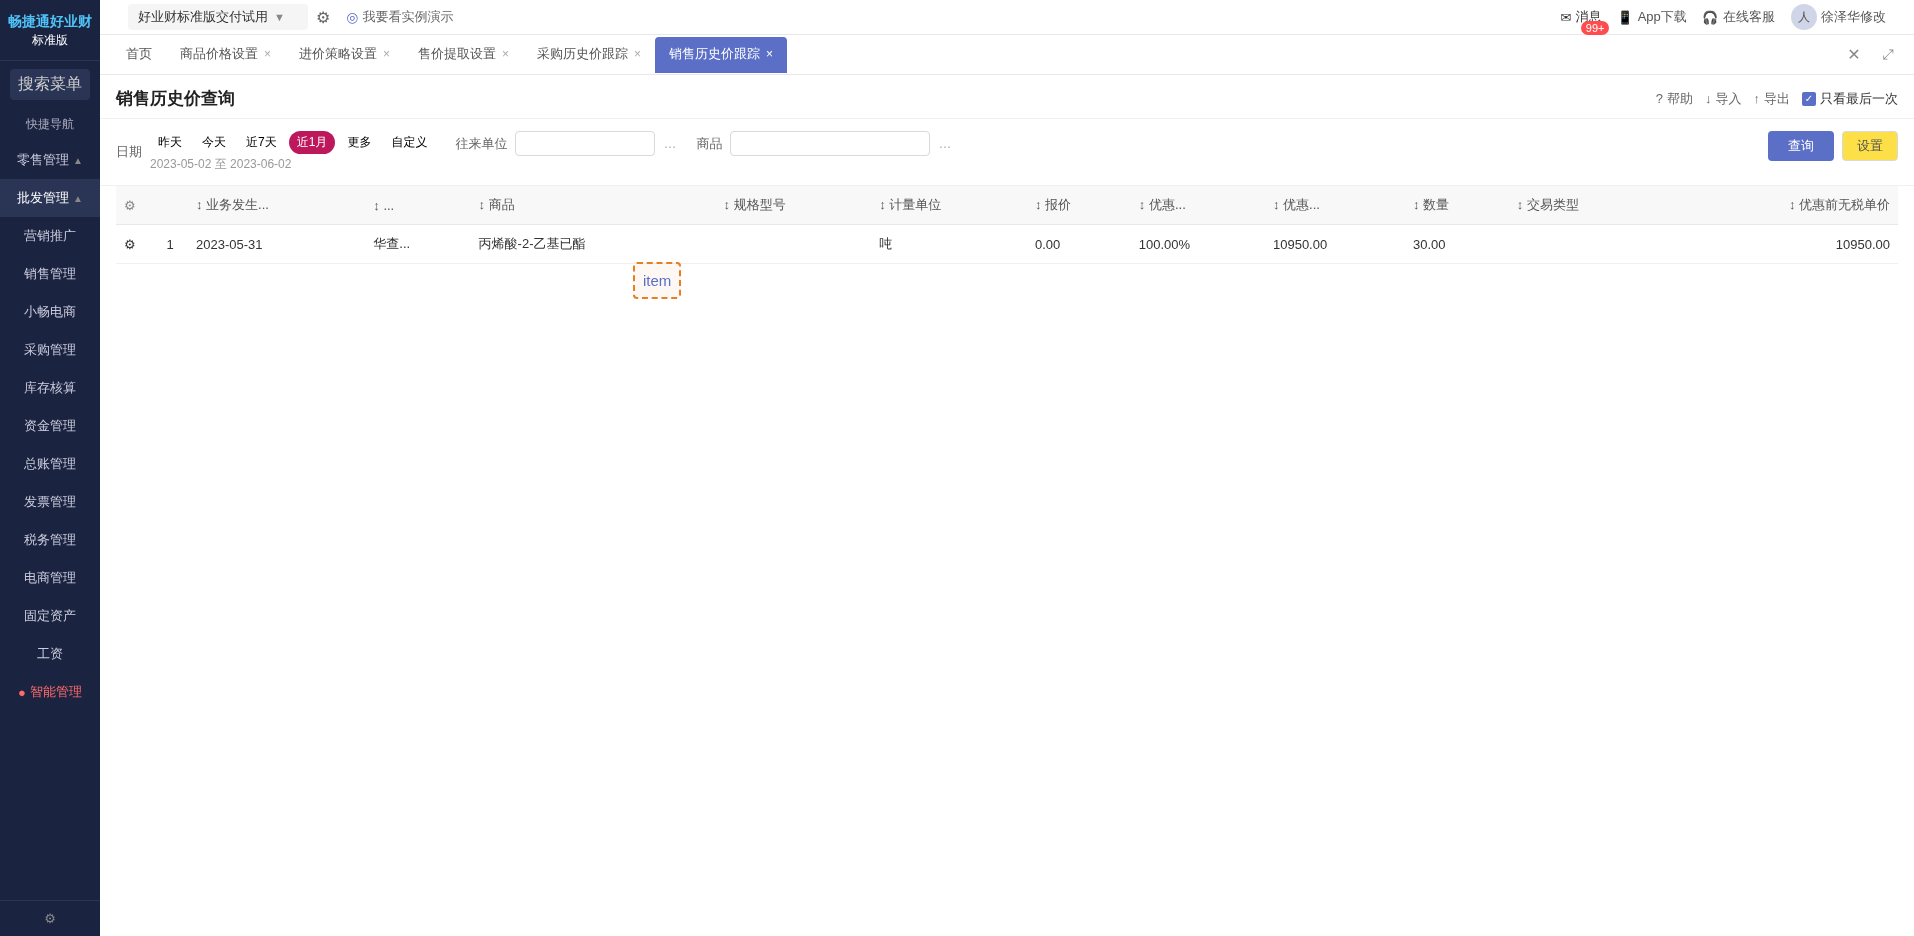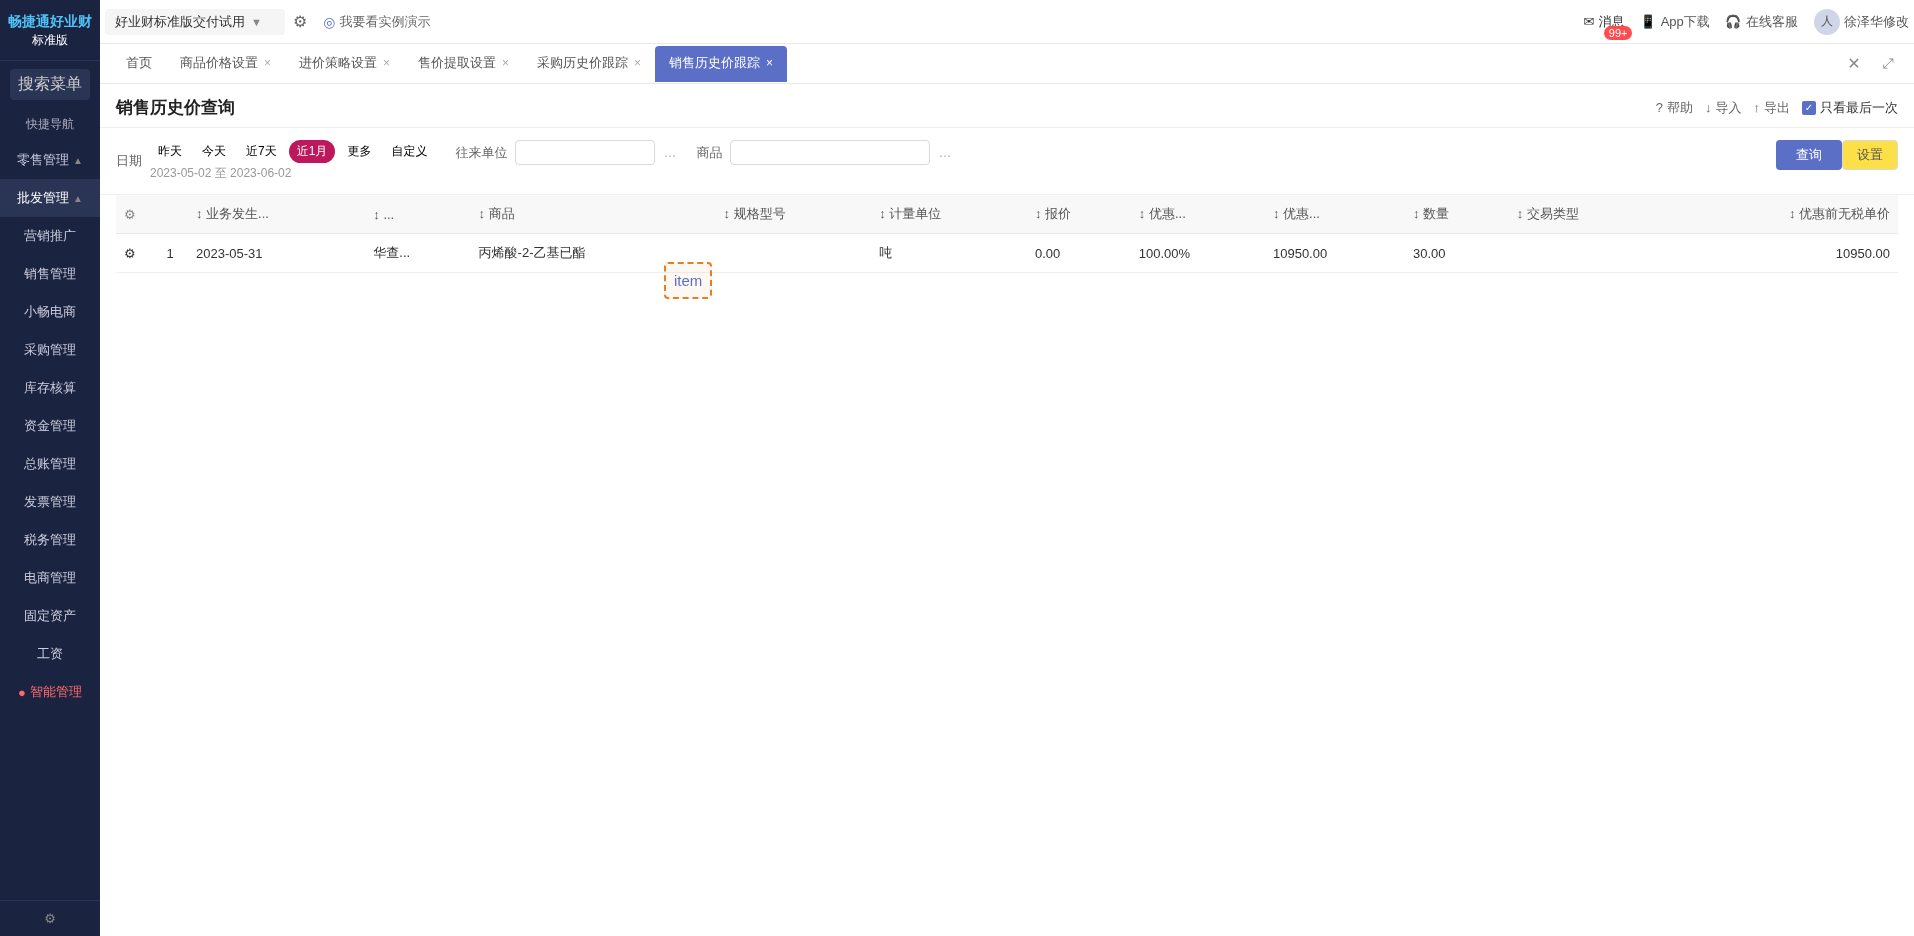--- a/index.html
+++ b/index.html
@@ -16,21 +16,21 @@
     .sidebar-item { padding: 10px 8px; color: #ccd; font-size: 13px; cursor: pointer; text-align: center; display: flex; align-items: center; justify-content: center; gap: 4px; }
     .sidebar-item.active { background: #2a3555; color: #fff; }
     .sidebar-item .arrow { font-size: 10px; color: #888; }
     .sidebar-item.highlight { color: #ff6b6b; }
     .sidebar-settings { margin-top: auto; padding: 10px; text-align: center; color: #888; cursor: pointer; border-top: 1px solid #2a3555; }
 
     
     .main-area { flex: 1; display: flex; flex-direction: column; height: 100%; overflow: hidden; }
 
     
-    .topbar { height: 44px; background: #fff; display: flex; align-items: center; padding: 0 5px; border-bottom: 1px solid #e8e8e8; gap: 8px; }
+    .topbar { height: 35px; background: #fff; display: flex; align-items: center; padding: 0 28px; border-bottom: 1px solid #e8e8e8; gap: 8px; }
     .topbar-product { display: flex; align-items: center; gap: 6px; background: #f5f5f5; border-radius: 4px; padding: 4px 10px; cursor: pointer; min-width: 180px; }
     .topbar-product-text { font-size: 13px; color: #333; }
     .topbar-product-arrow { color: #888; font-size: 11px; }
     .topbar-settings-icon { color: #666; cursor: pointer; font-size: 16px; }
     .topbar-demo { display: flex; align-items: center; gap: 4px; color: #666; font-size: 13px; cursor: pointer; margin-left: 8px; }
     .topbar-demo-icon { color: #5b6fc7; font-size: 14px; }
     .topbar-right { margin-left: auto; display: flex; align-items: center; gap: 16px; }
     .topbar-msg { display: flex; align-items: center; gap: 4px; cursor: pointer; position: relative; }
     .topbar-msg-badge { background: #ff4d4f; color: #fff; border-radius: 10px; padding: 1px 5px; font-size: 11px; position: absolute; top: -8px; right: -8px; margin-top: 21px; }
     .topbar-app { display: flex; align-items: center; gap: 4px; cursor: pointer; font-size: 13px; color: #555; }
@@ -64,21 +64,21 @@
     
     .filter-bar { padding: 12px 16px; display: flex; align-items: flex-start; gap: 20px; border-bottom: 1px solid #f0f0f0; flex-wrap: wrap; }
     .filter-group { display: flex; align-items: center; gap: 8px; }
     .filter-label { color: #666; font-size: 13px; white-space: nowrap; }
     .filter-date-options { display: flex; align-items: center; gap: 4px; flex-wrap: wrap; }
     .date-option { padding: 3px 8px; border-radius: 12px; font-size: 12px; cursor: pointer; color: #000000; }
     .date-option.active { background: #be185d; color: #fff; border-radius: 12px; }
     .filter-date-range { font-size: 12px; color: #999; margin-top: 2px; }
     .filter-input { border: 1px solid #d9d9d9; border-radius: 4px; padding: 4px 8px; font-size: 13px; color: #333; width: 160px; }
     .filter-dots { color: #aaa; cursor: pointer; }
-    .filter-right { margin-left: auto; display: flex; gap: 0; align-items: flex-start; }
+    .filter-right { margin-left: auto; display: flex; gap: 8px; align-items: flex-start; }
     .btn-query { background: #5b6fc7; color: #fff; border: none; border-radius: 4px; padding: 6px 20px; font-size: 13px; cursor: pointer; }
     .btn-settings { background: #fde047; color: #555; border: 1px solid #d9d9d9; border-radius: 4px; padding: 5px 14px; font-size: 13px; cursor: pointer; }
 
     
     .table-container { padding: 0 16px 16px 16px; }
     .data-table { width: 100%; border-collapse: collapse; font-size: 13px; }
     .data-table thead tr { background: #f8f8f8; border-bottom: 1px solid #e8e8e8; }
     .data-table th { padding: 10px 8px; text-align: left; color: #555; font-weight: 500; white-space: nowrap; border-bottom: 1px solid #e8e8e8; cursor: pointer; }
     .data-table td { padding: 10px 8px; color: #333; border-bottom: 1px solid #f0f0f0; }
     .gear-col { width: 36px; }
@@ -313,18 +313,18 @@
     <td>100.00%</td>
     <td>10950.00</td>
     <td>30.00</td>
     <td></td>
     <td style="text-align:right;">10950.00</td>
   </tr>
             </tbody>
         </table>
       </div>
 
-      <div style="position:absolute; top:262px; left:664px; pointer-events:none; z-index:100;">
+      <div style="position:absolute; top:262px; left:633px; pointer-events:none; z-index:100;">
         <span class="highlighted-item">item</span>
       </div>
     </div>
   </div>
 </div>
 
 </body></html>

